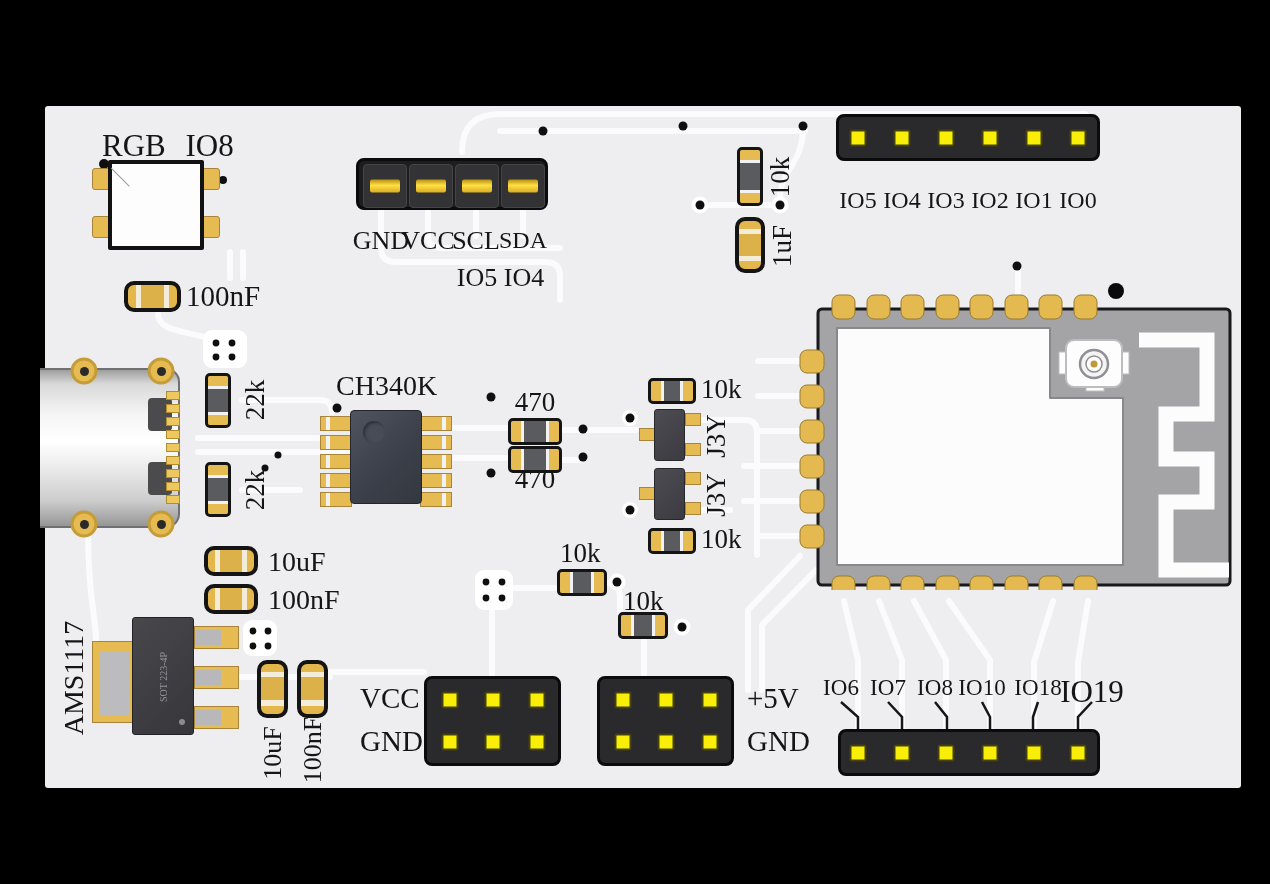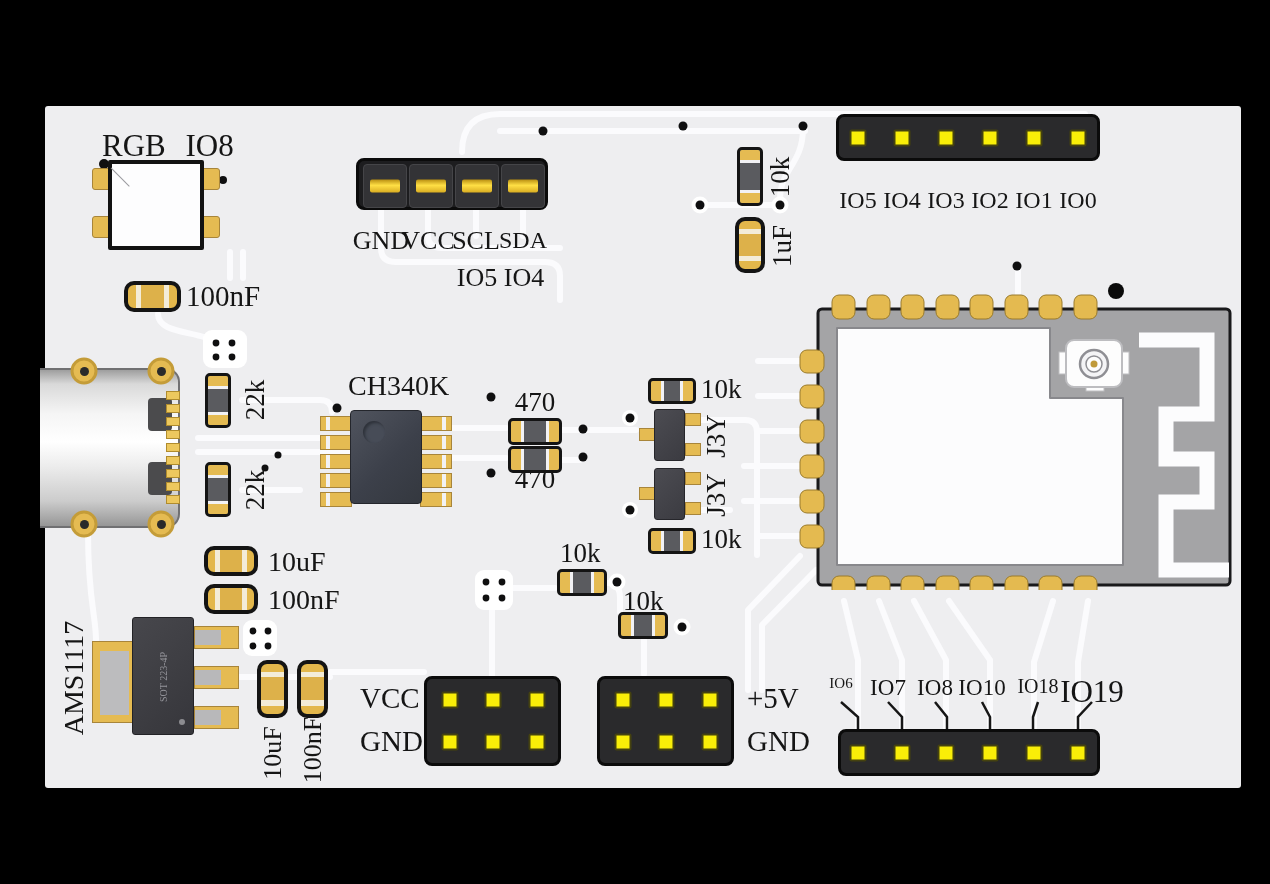--- a/index.html
+++ b/index.html
@@ -257,21 +257,21 @@
       <i class="pb"></i>
     </div>
   <div class="lbl rot" style="left:255px;top:400px;font-size:27px">22k</div>
   <div class="res v" style="left:205px;top:462px;width:26px;height:55px">
       <i class="pa"></i>
       <i class="bd"></i>
       <i class="pb"></i>
     </div>
   <div class="lbl rot" style="left:255px;top:490px;font-size:27px">22k</div>
 
-  <div class="lbl" style="left:348px;top:372px;font-size:28px">CH340K</div>
+  <div class="lbl" style="left:336px;top:372px;font-size:28px">CH340K</div>
   <div class="cpin l" style="left:320px;top:416px">
       <i></i>
     </div>
   <div class="cpin l" style="left:320px;top:435px">
       <i></i>
     </div>
   <div class="cpin l" style="left:320px;top:454px">
       <i></i>
     </div>
   <div class="cpin l" style="left:320px;top:473px">
@@ -389,25 +389,25 @@
   <div class="hdr" style="left:597px;top:676px;width:137px;height:90px"></div>
   <div class="pin" style="left:623px;top:700px"></div>
   <div class="pin" style="left:666px;top:700px"></div>
   <div class="pin" style="left:710px;top:700px"></div>
   <div class="pin" style="left:623px;top:742px"></div>
   <div class="pin" style="left:666px;top:742px"></div>
   <div class="pin" style="left:710px;top:742px"></div>
   <div class="lbl" style="left:747px;top:684px;font-size:29px">+5V</div>
   <div class="lbl" style="left:747px;top:727px;font-size:29px">GND</div>
 
-  <div class="lbl ctr" style="left:841px;top:676px;font-size:15px">IO6</div>
+  <div class="lbl ctr" style="left:841px;top:676px;font-size:23px">IO6</div>
   <div class="lbl ctr" style="left:888px;top:676px;font-size:23px">IO7</div>
   <div class="lbl ctr" style="left:935px;top:676px;font-size:23px">IO8</div>
   <div class="lbl ctr" style="left:982px;top:676px;font-size:23px">IO10</div>
-  <div class="lbl ctr" style="left:1038px;top:676px;font-size:20px">IO18</div>
+  <div class="lbl ctr" style="left:1038px;top:676px;font-size:23px">IO18</div>
   <div class="lbl ctr" style="left:1092px;top:676px;font-size:31px">IO19</div>
   <div class="hdr" style="left:838px;top:729px;width:262px;height:47px"></div>
   <div class="pin" style="left:858px;top:753px"></div>
   <div class="pin" style="left:902px;top:753px"></div>
   <div class="pin" style="left:946px;top:753px"></div>
   <div class="pin" style="left:990px;top:753px"></div>
   <div class="pin" style="left:1034px;top:753px"></div>
   <div class="pin" style="left:1078px;top:753px"></div>
 
   <svg class="layer" style="left:795px;top:278px" width="445" height="312" viewBox="795 278 445 312">

